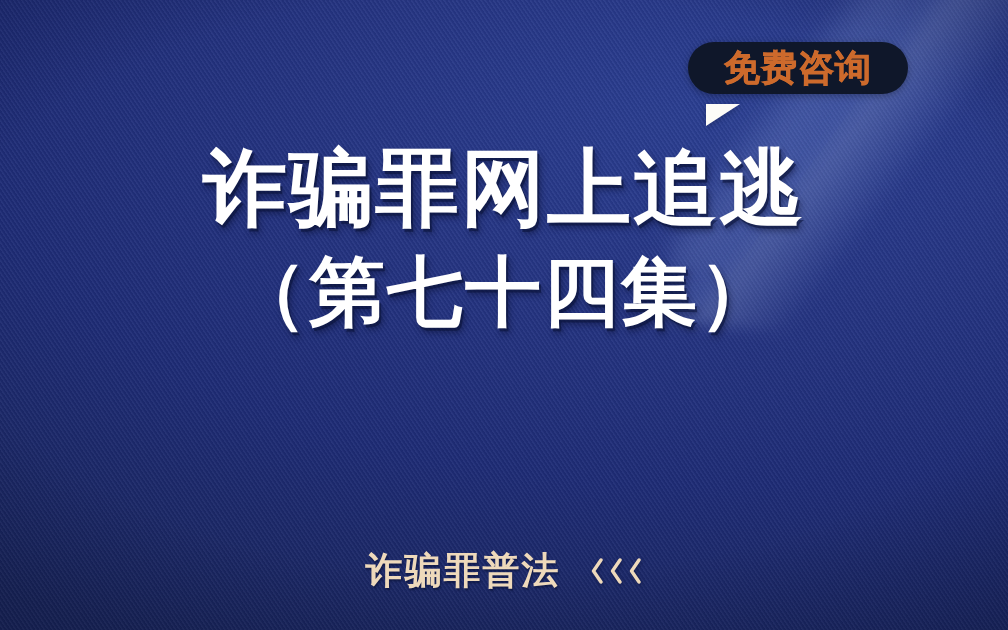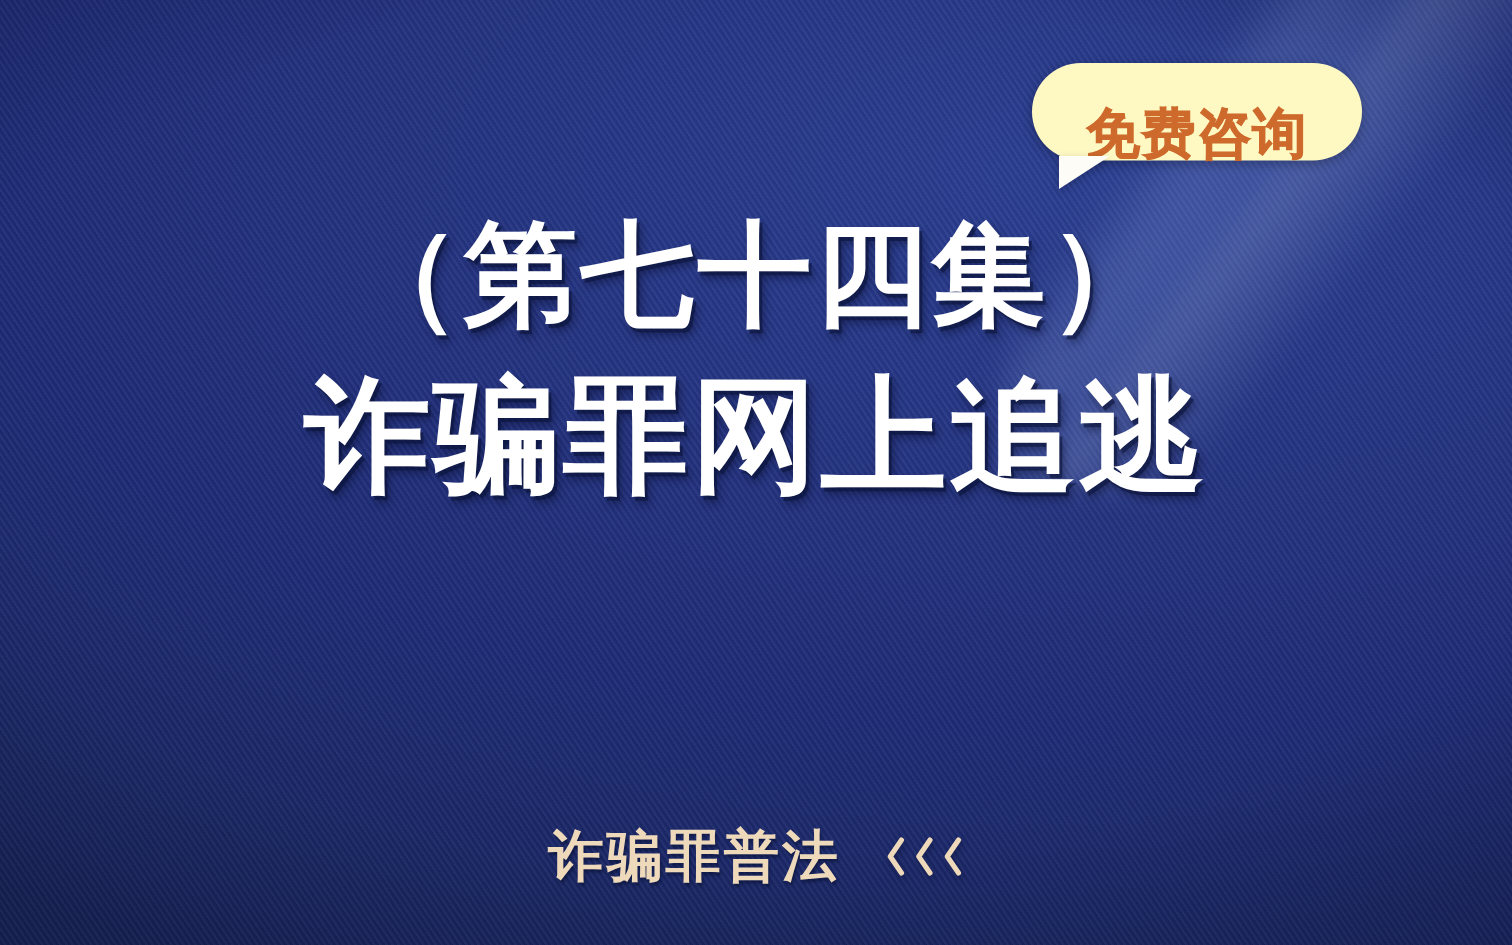--- a/index.html
+++ b/index.html
@@ -79,26 +79,26 @@
         rgba(3, 6, 28, 0.52) 100%);
     pointer-events: none;
   }
 
   
   .badge {
     position: absolute;
     left: 688px;
     top: 42px;
     width: 220px;
-    height: 65px;
-    background: #fef9c3;
+    height: 52px;
+    background: #0f172a;
     border-radius: 33px;
     box-shadow: 0 2px 7px rgba(0, 0, 0, 0.28);
     display: flex;
-    align-items: flex-end;
+    align-items: center;
     justify-content: center;
   }
 
   .badge-text {
     color: #cd6a2c;
     font-size: 36px;
     font-weight: bold;
     letter-spacing: 1px;
     line-height: 1;
     white-space: nowrap;
@@ -205,22 +205,22 @@
   <div class="bg-streak"></div>
   <div class="bg-streak2"></div>
   <div class="bg-vignette"></div>
 
   <div class="badge">
     <span class="badge-text">免费咨询</span>
   </div>
   <div class="badge-tail"></div>
 
   <div class="title-block">
+    <div class="title-line l2">诈骗罪网上追逃</div>
     <div class="title-line l1">（第七十四集）</div>
-    <div class="title-line l2">诈骗罪网上追逃</div>
   </div>
 
   <div class="footer">
     <span class="footer-text">诈骗罪普法</span>
     <span class="chevrons">
       <svg class="chev" viewBox="0 0 16 28">
         <path d="M12 3 L4.5 14 L12 25"></path>
       </svg>
       <svg class="chev" viewBox="0 0 16 28">
         <path d="M12 3 L4.5 14 L12 25"></path>

